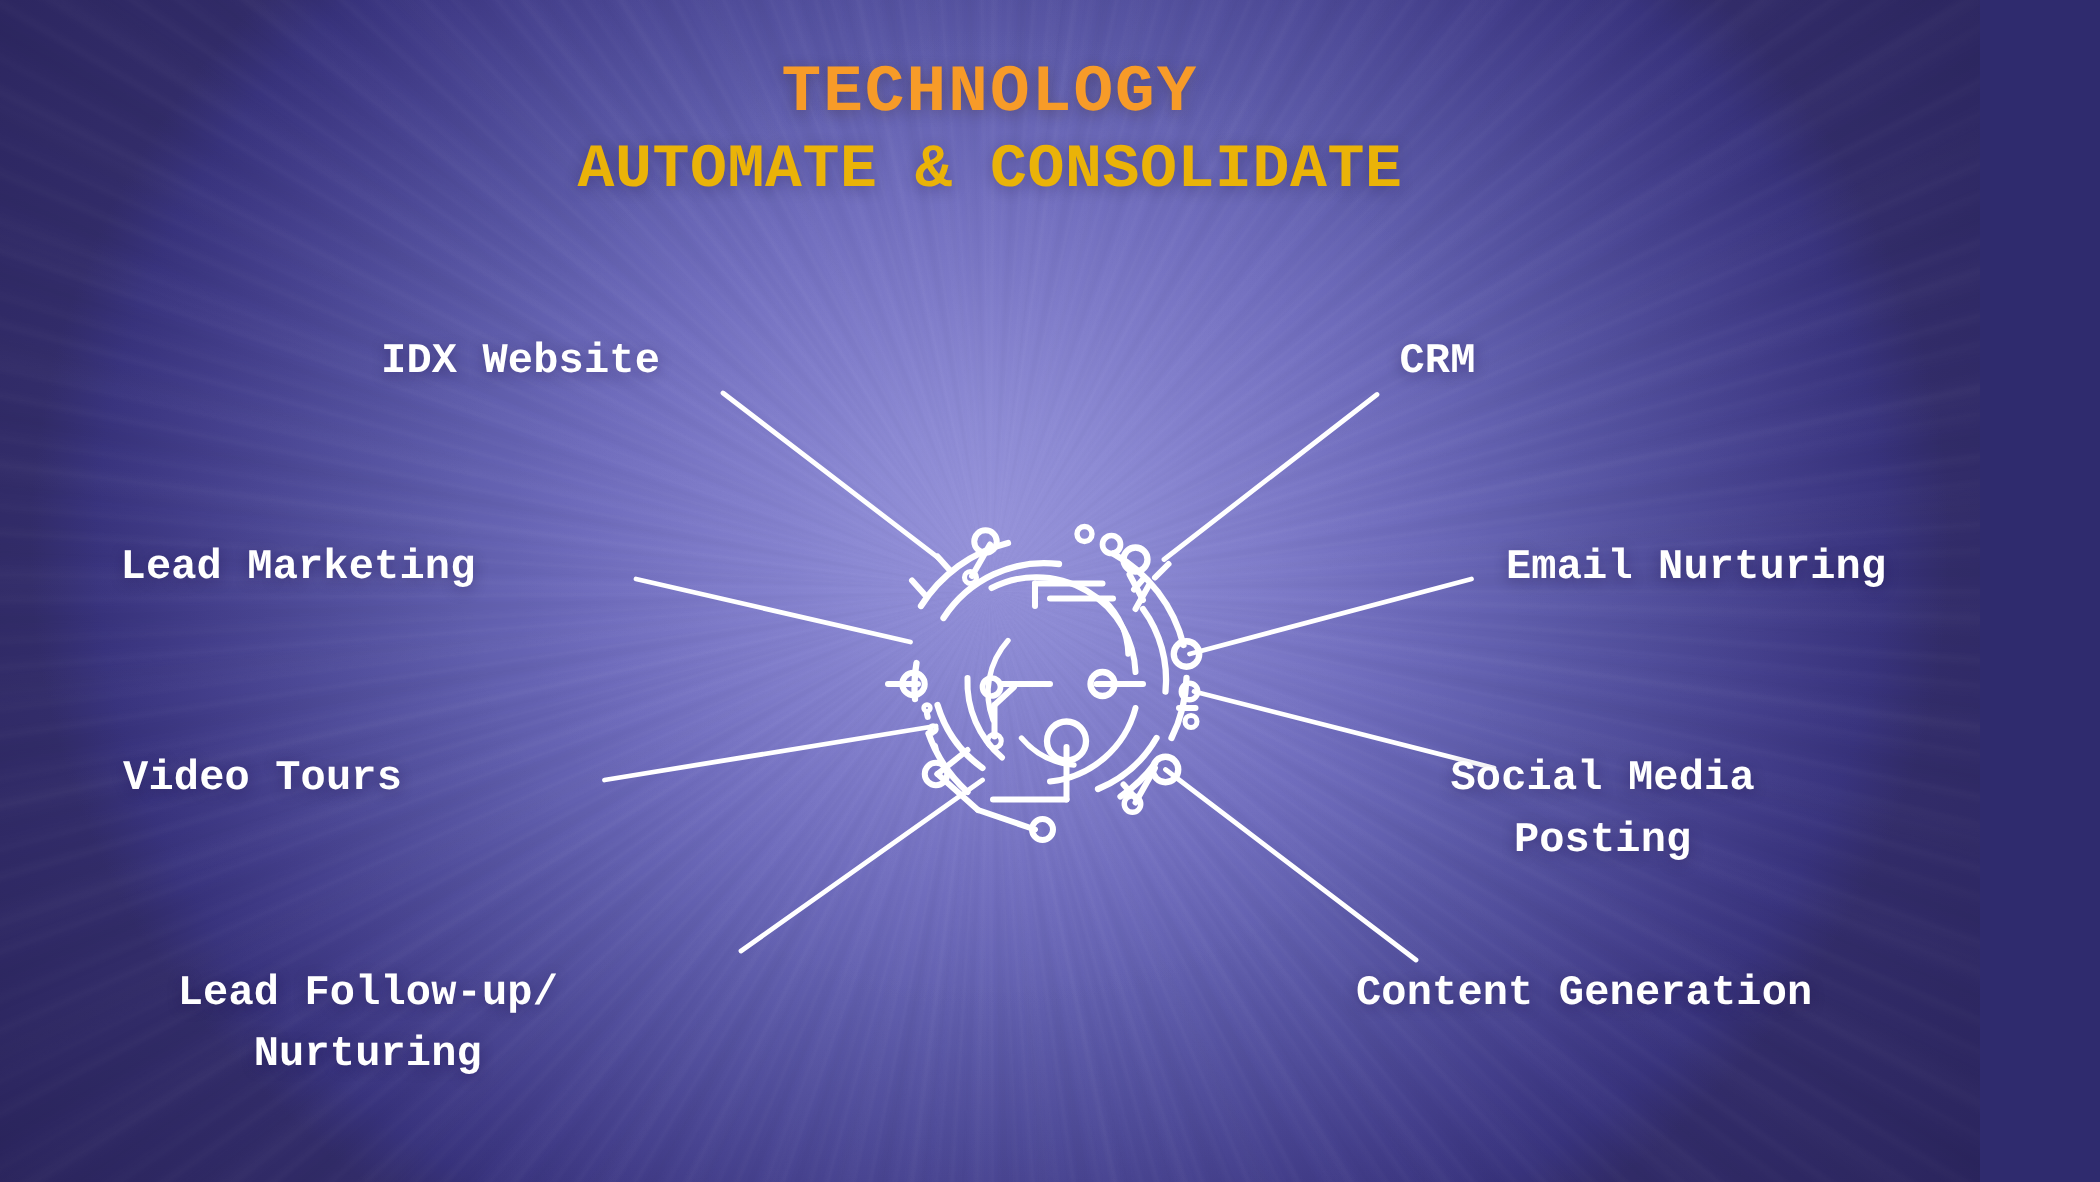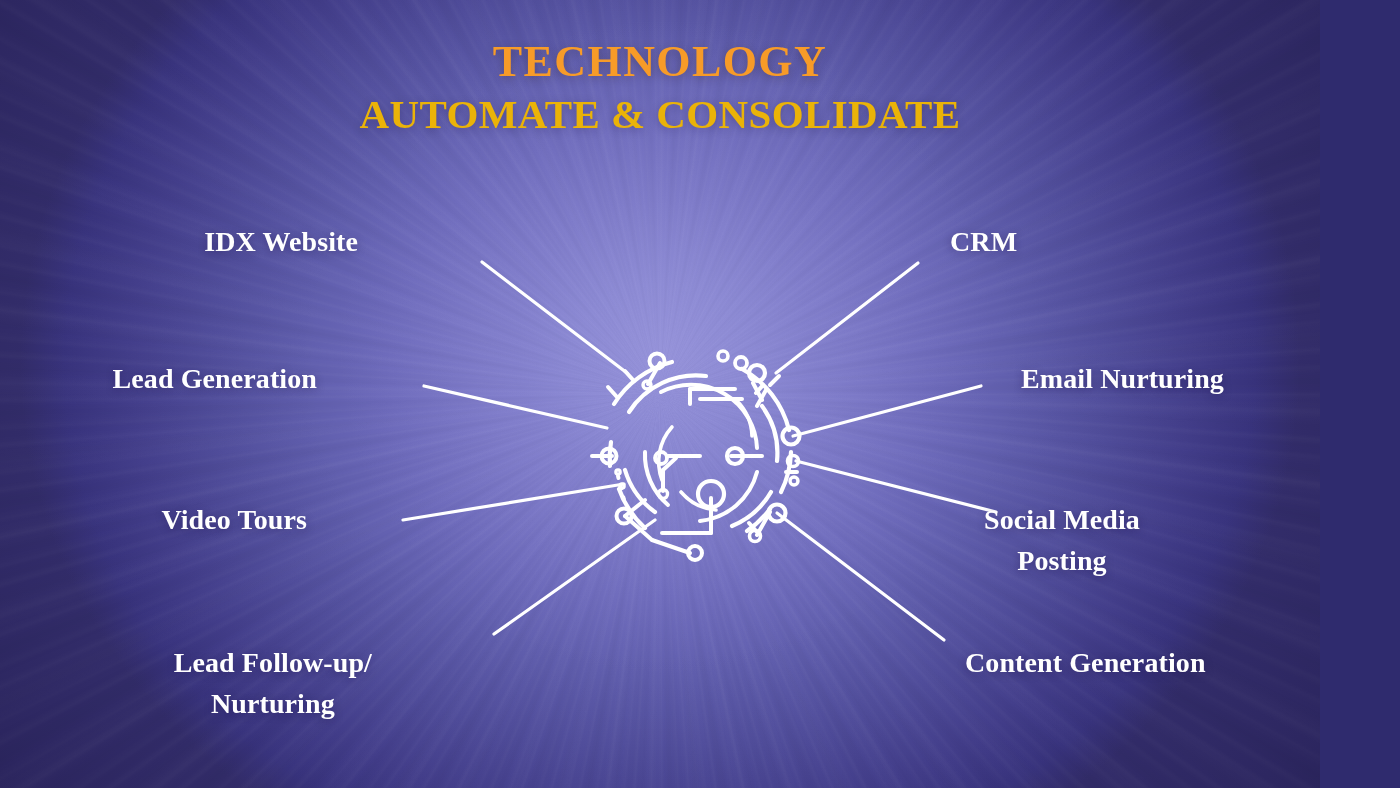--- a/index.html
+++ b/index.html
@@ -6,21 +6,21 @@
   html, body {
     margin: 0;
     padding: 0;
     background: #2f2b6e;
   }
   #slide {
     position: relative;
     width: 1320px;
     height: 788px;
     overflow: hidden;
-    font-family: Liberation Serif, serif;
+    font-family: Liberation Mono, monospace;
     background: #4a4490;
   }
 
   
   .bg-base {
     position: absolute;
     inset: 0;
     background:
       radial-gradient(ellipse 640px 560px at 50% 46%,
         #8b88d4 0%,
@@ -114,34 +114,34 @@
     position: absolute;
     color: #ffffff;
     font-size: 28px;
     font-weight: 700;
     line-height: 1.45;
     letter-spacing: 0.1px;
     white-space: pre-line;
     text-shadow: 0 2px 9px rgba(25,16,70,0.38);
     z-index: 7;
   }
-  .label.right { text-align: left; margin-left: 17px; }
+  .label.right { text-align: left; }
   .label.left  { text-align: right; }
 
   
-  #lbl-idx        { right: 962px; top: 222px; }
+  #lbl-idx        { right: 880px; top: 222px; }
   #lbl-leadgen    { right: 1003px; top: 359px; }
-  #lbl-video      { right: 1013px; top: 500px; }
+  #lbl-video      { right: 1052px; top: 500px; }
   #lbl-followup   { right: 948px;  top: 643px; text-align: center; }
 
   
   #lbl-crm        { left: 933px;  top: 222px; }
   #lbl-email      { left: 1004px; top: 359px; }
   #lbl-social     { left: 967px; top: 500px; text-align: center; }
-  #lbl-content    { left: 948px;  top: 643px; }
+  #lbl-content    { left: 904px;  top: 643px; }
 </style>
 </head>
 <body>
 
 <div id="slide">
 
   <div class="bg-base"></div>
   <div class="bg-rays"></div>
   <div class="bg-center-glow"></div>
   <div class="bg-vignette"></div>
@@ -264,21 +264,21 @@
 
       <g stroke-width="3.2">
         <circle cx="618" cy="472" r="2.2"></circle>
         <circle cx="622" cy="486" r="2.2"></circle>
       </g>
     </g>
   </svg>
 
   <div class="label left" id="lbl-idx">IDX Website</div>
 
-  <div class="label left" id="lbl-leadgen">Lead Generation</div>
+  <div class="label left" id="lbl-leadgen">Lead Marketing</div>
 
   <div class="label left" id="lbl-video">Video Tours</div>
 
   <div class="label left" id="lbl-followup">Lead Follow-up/
 Nurturing</div>
 
   <div class="label right" id="lbl-crm">CRM</div>
 
   <div class="label right" id="lbl-email">Email Nurturing</div>
 

